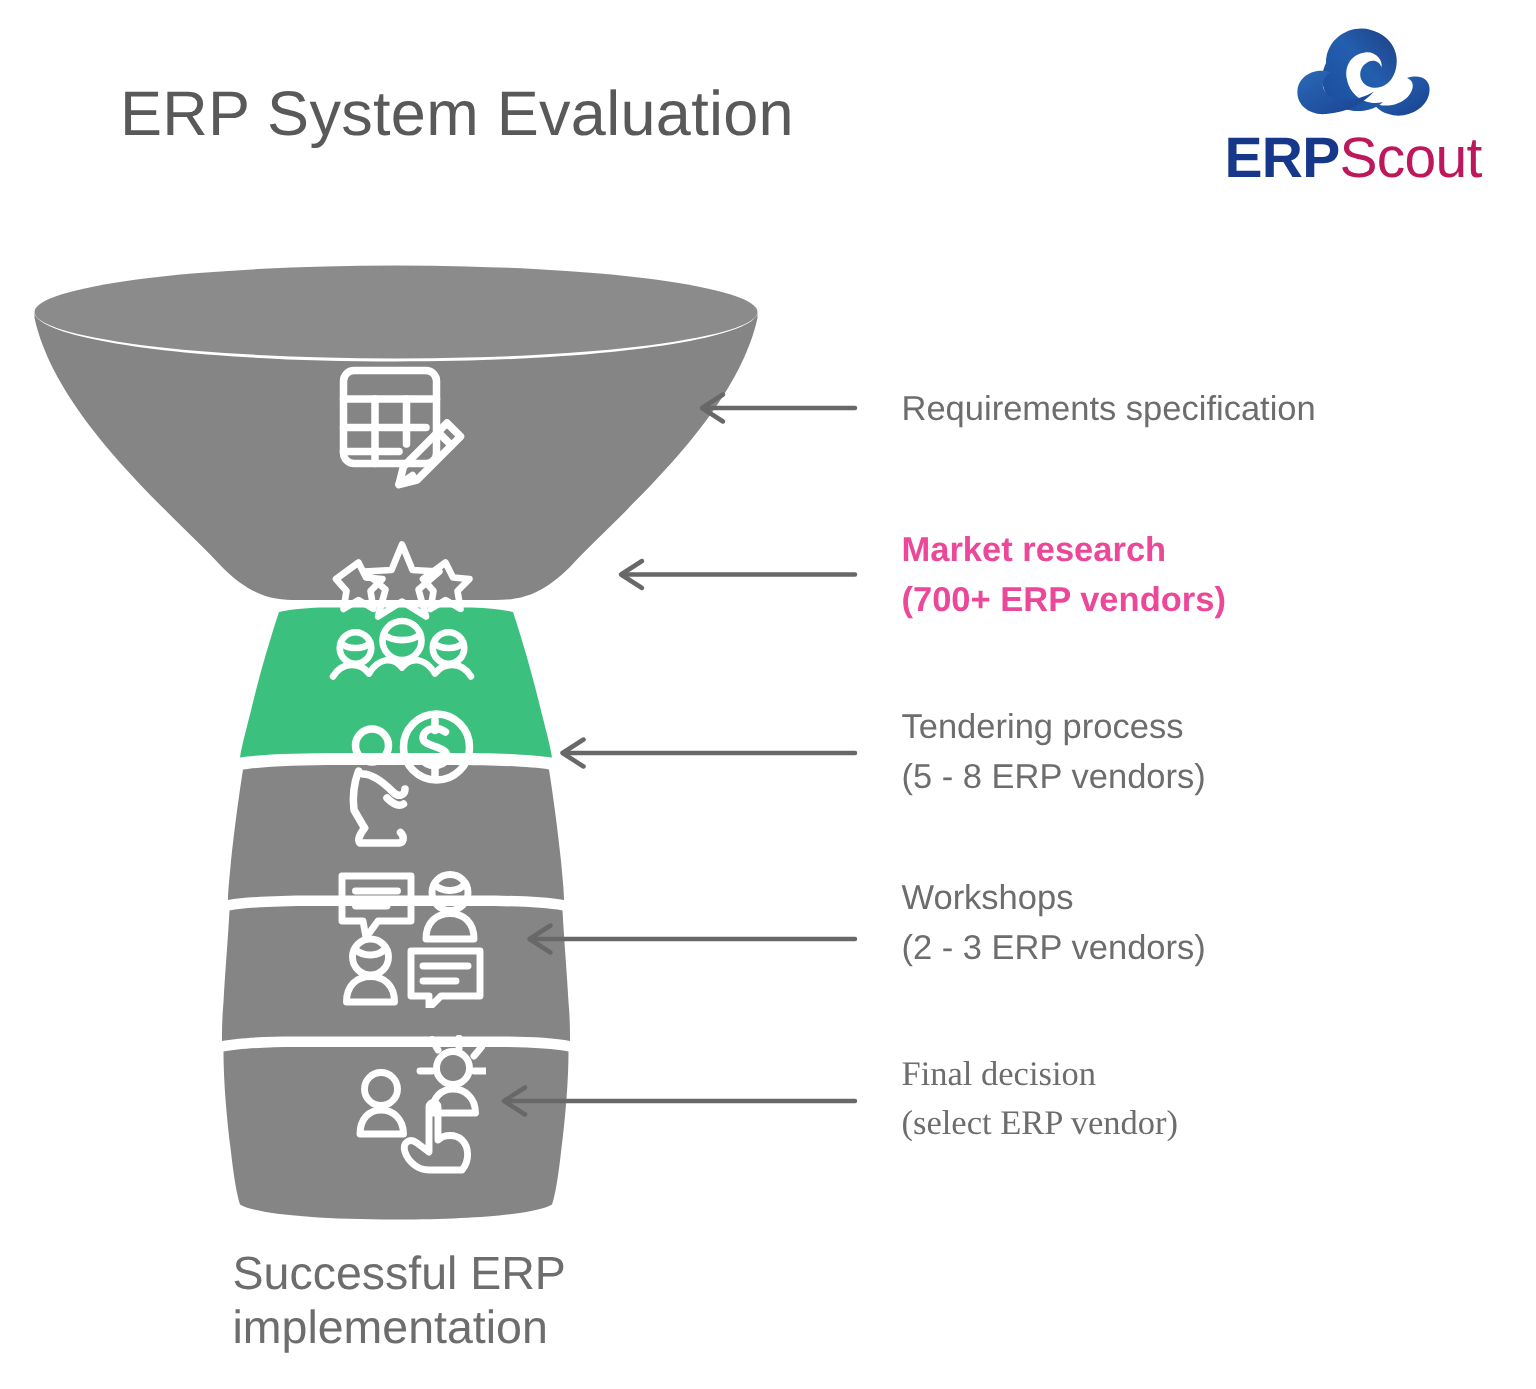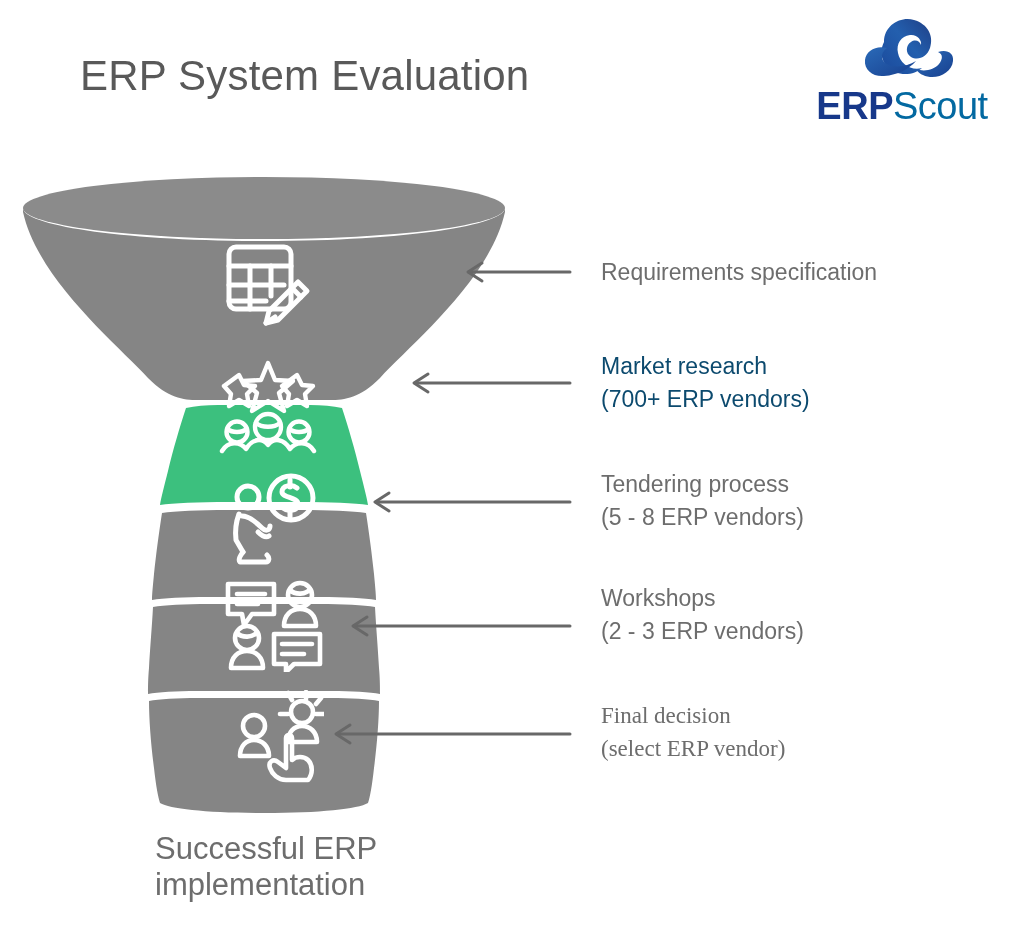--- a/index.html
+++ b/index.html
@@ -51,21 +51,21 @@
     white-space: nowrap;
   }
   .wm-erp {
     font-weight: bold;
     color: #17388a;
     letter-spacing: -0.5px;
     margin-top: 32px;
   }
   .wm-scout {
     font-weight: normal;
-    color: #0369a1;
+    color: #be185d;
     letter-spacing: -0.5px;
   }
 
   
   #funnel-graphic {
     position: absolute;
     left: 0px;
     top: 160px;
     width: 560px;
     height: 670px;
@@ -85,22 +85,22 @@
   
   .stage-label {
     position: absolute;
     left: 601px;
     color: #6d6d6d;
     font-size: 23px;
     line-height: 33px;
     white-space: pre-line;
   }
   .stage-label.is-highlighted {
-    font-weight: normal;
-    color: #0c4a6e;
+    font-weight: bold;
+    color: #ec4899;
   }
 
   
   #funnel-footer-caption {
     position: absolute;
     left: 155px;
     top: 831px;
     color: #6d6d6d;
     font-size: 31px;
     line-height: 36px;

